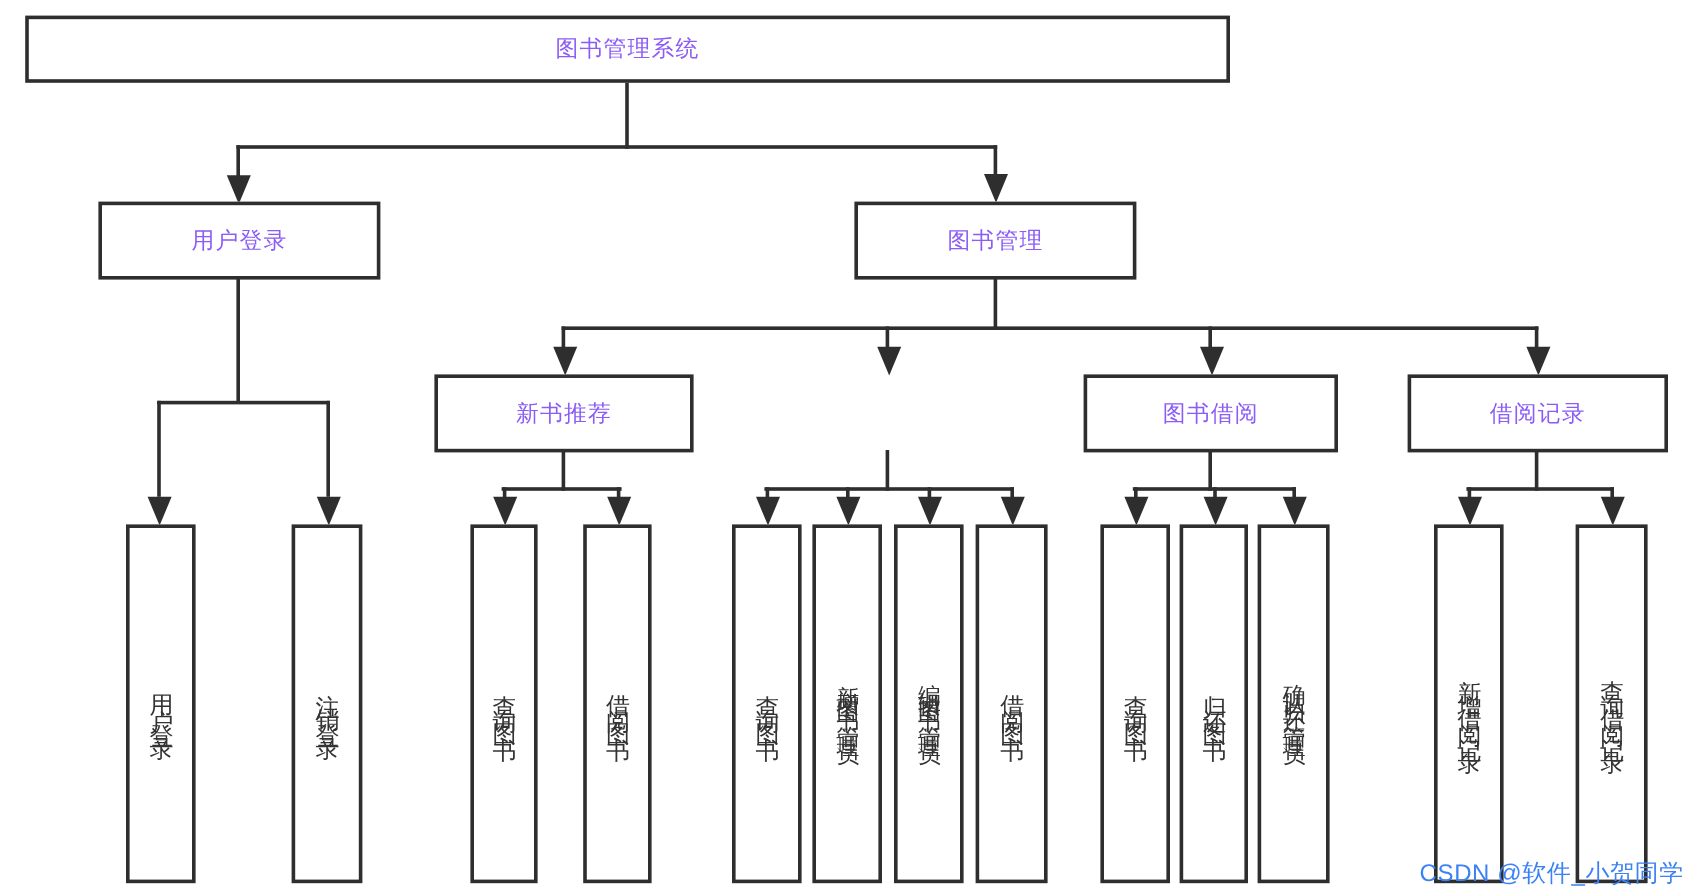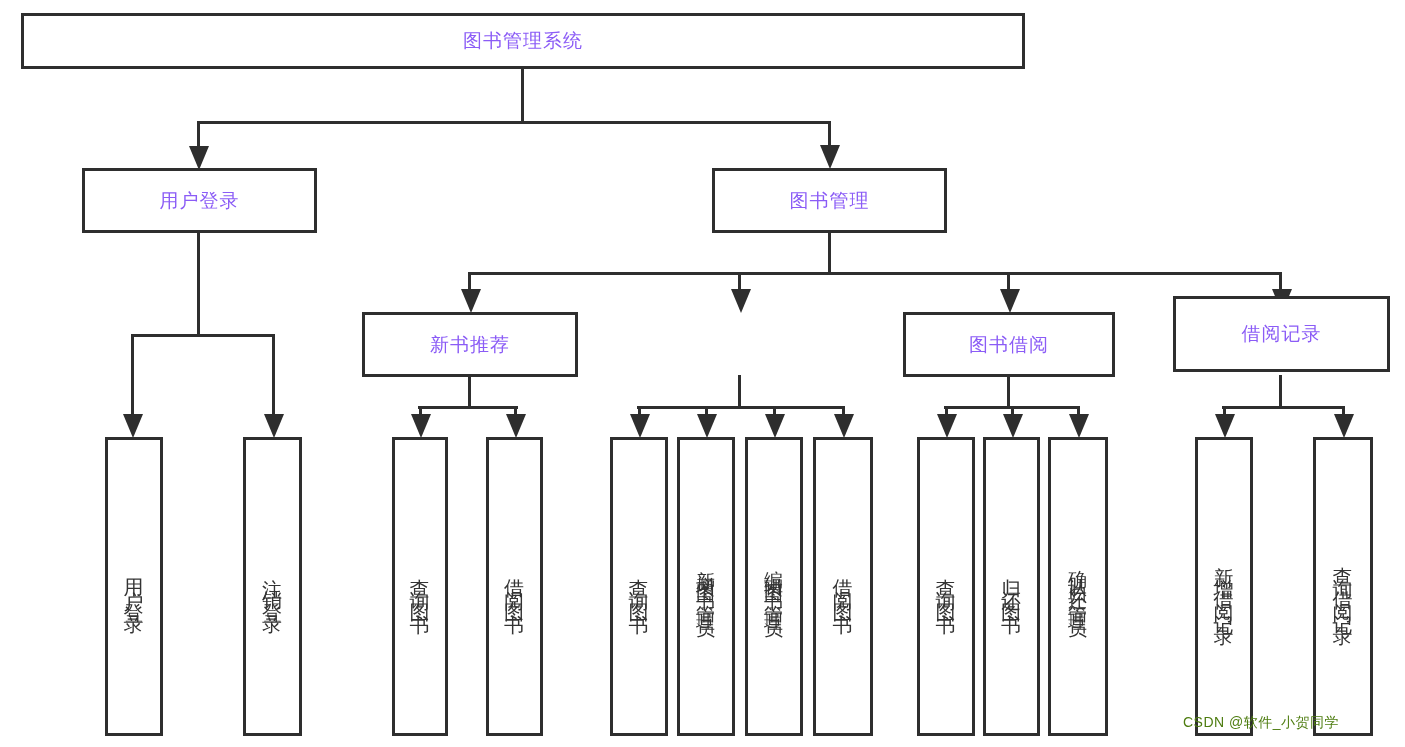--- a/index.html
+++ b/index.html
@@ -27,21 +27,21 @@
   
   .hline{position:absolute;height:3px;background:#2e2e2e;}
   .vline{position:absolute;width:3px;background:#2e2e2e;}
   .arrow{
     position:absolute;width:0;height:0;
     border-left:10px solid transparent;border-right:10px solid transparent;
     border-top:24px solid #2e2e2e;
   }
   .watermark{
     position:absolute;left:1183px;top:714px;z-index:10;
-    font-size:14px;color:#4d7c0f;letter-spacing:0.5px;white-space:nowrap;
+    font-size:20px;color:#3b82f6;letter-spacing:0.5px;white-space:nowrap;
   }
 </style>
 </head>
 <body>
 
 <div class="canvas">
 
   <div class="hbox" style="left:21px;top:13px;width:1004px;height:56px">
     <span>图书管理系统</span>
   </div>
@@ -77,21 +77,21 @@
   <div class="arrow" style="left:1000px;top:289px"></div>
   <div class="vline" style="left:1279px;top:272px;height:18px"></div>
   <div class="arrow" style="left:1272px;top:289px"></div>
 
   <div class="hbox" style="left:362px;top:312px;width:216px;height:65px">
     <span>新书推荐</span>
   </div>
   <div class="hbox" style="left:903px;top:312px;width:212px;height:65px">
     <span>图书借阅</span>
   </div>
-  <div class="hbox" style="left:1173px;top:296px;width:217px;height:76px">
+  <div class="hbox" style="left:1173px;top:312px;width:217px;height:65px">
     <span>借阅记录</span>
   </div>
 
   <div class="vline" style="left:468px;top:375px;height:34px"></div>
   <div class="hline" style="left:418px;top:406px;width:100px"></div>
   <div class="vline" style="left:419px;top:406px;height:10px"></div>
   <div class="arrow" style="left:411px;top:414px"></div>
   <div class="vline" style="left:514px;top:406px;height:10px"></div>
   <div class="arrow" style="left:506px;top:414px"></div>
 

